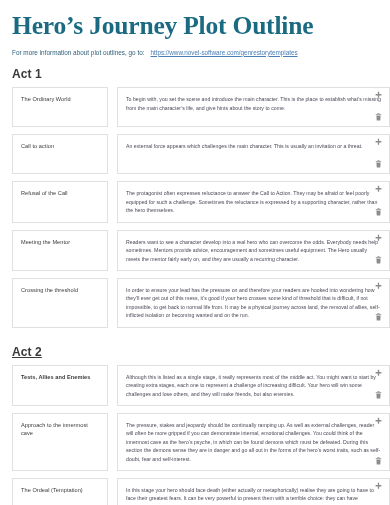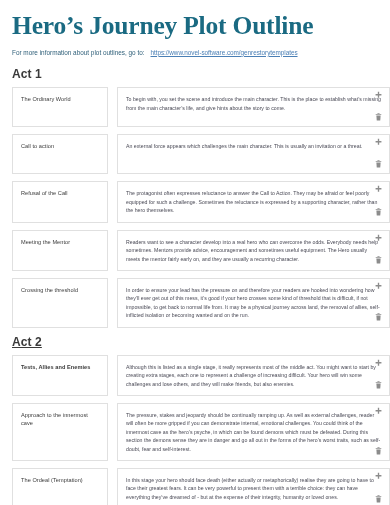--- a/index.html
+++ b/index.html
@@ -47,21 +47,21 @@
     text-decoration: underline;
     letter-spacing: -0.05px;
   }
   .act-heading {
     font-size: 12px;
     font-weight: bold;
     color: #3a3a3a;
     margin: 11px 0 6px 12px;
     letter-spacing: 0.1px;
   }
-  .act-heading.second { margin-top: 7px; text-decoration: underline; }
+  .act-heading.second { margin-top: 17px; text-decoration: underline; }
 
   .rows { margin: 0; }
 
   .row {
     position: relative;
     display: flex;
     align-items: stretch;
     margin: 0 0 7px 0;
     padding: 0 0 0 12px;
     box-sizing: border-box;

